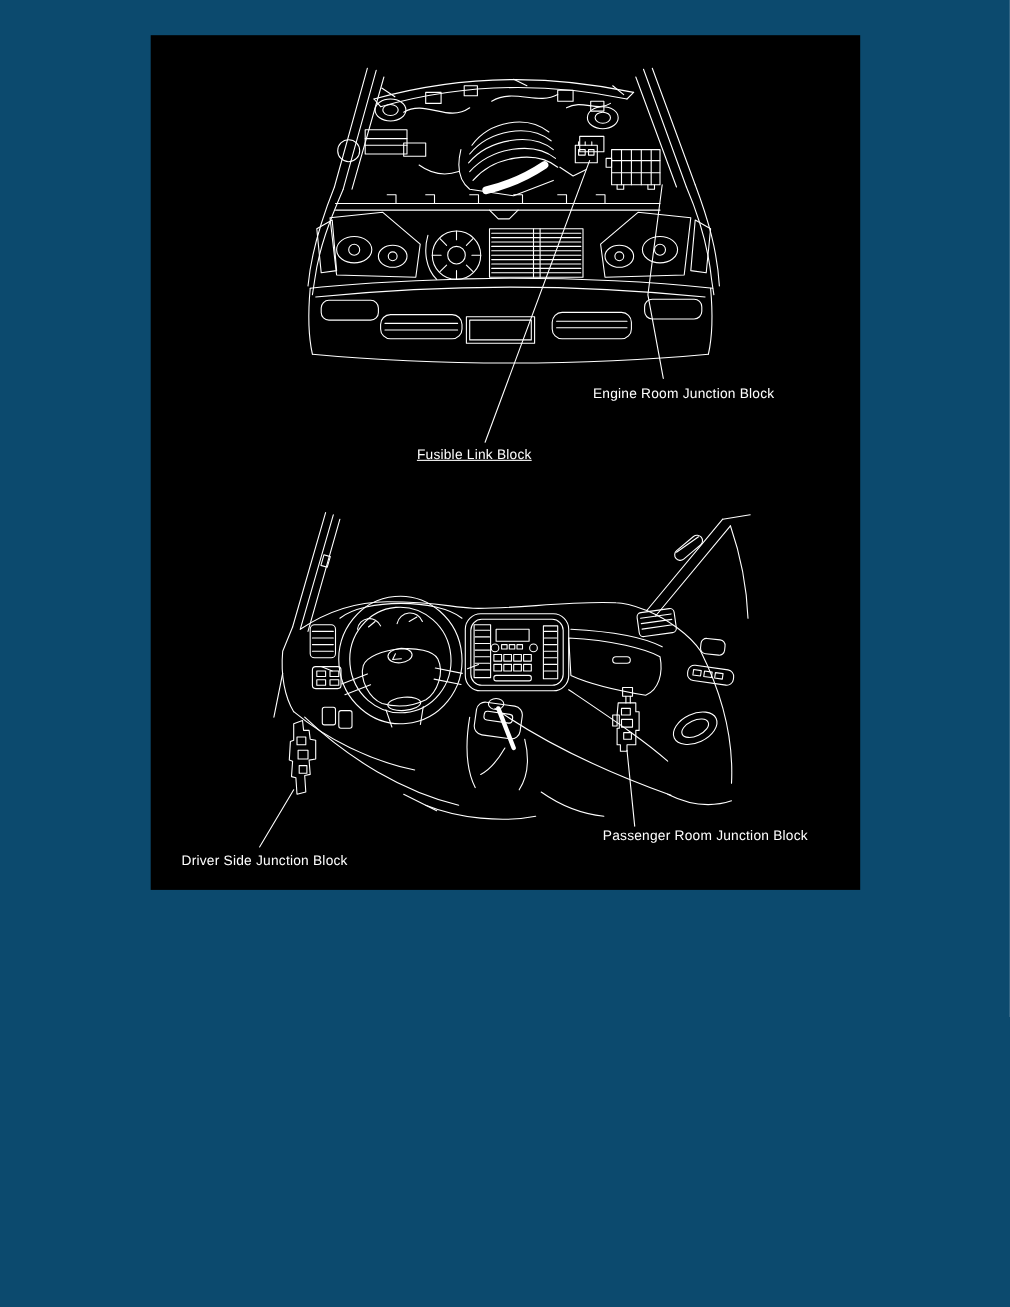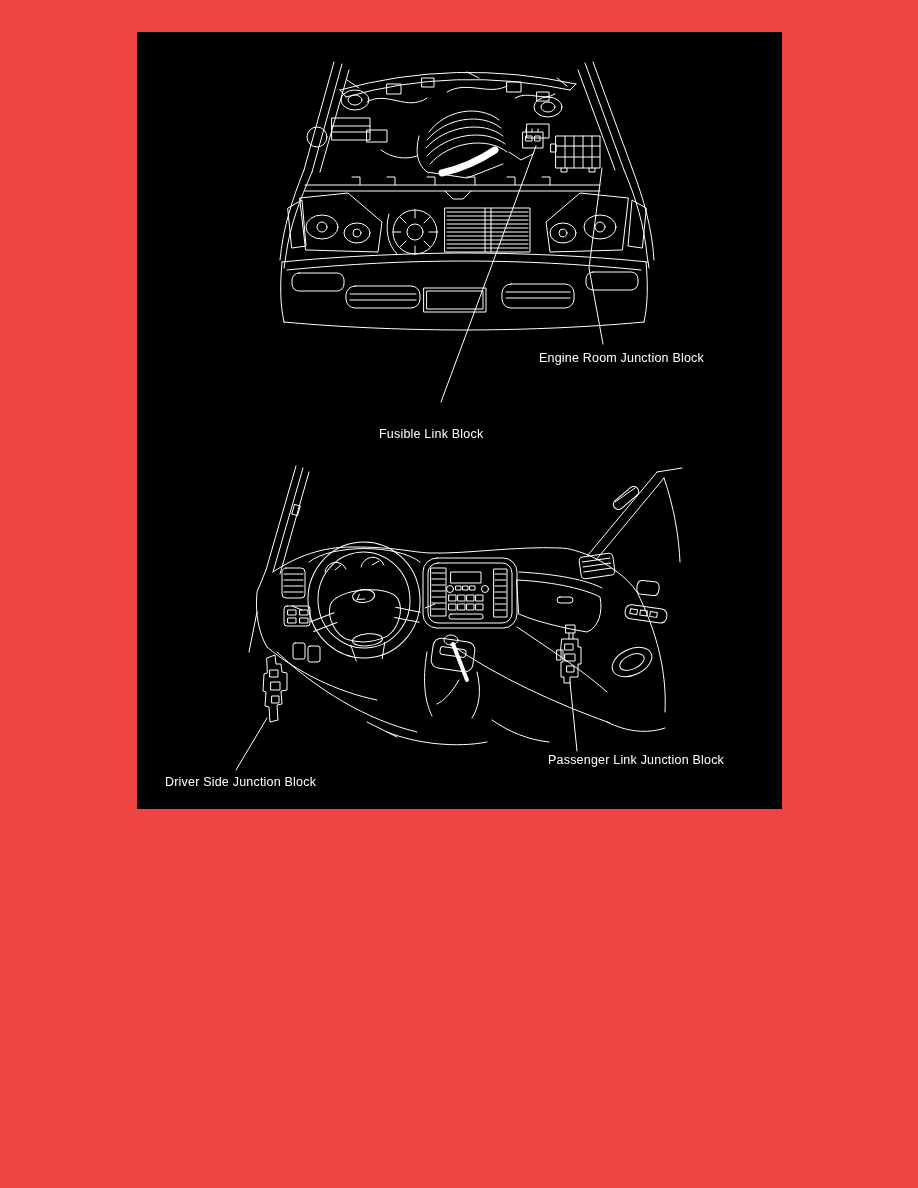--- a/index.html
+++ b/index.html
@@ -1,40 +1,40 @@
 <!DOCTYPE html>
 <html><head>
 <meta charset="utf-8">
 <style>
   html,body{margin:0;padding:0;}
   .page{
     position:relative;
     width:918px;height:1188px;
-    background:#ef4444;
+    background:#0c4a6e;
     font-family:"Liberation Sans", sans-serif;
     overflow:hidden;
   }
   .figure{
     position:absolute;
     left:137px;top:32px;
     width:645px;height:777px;
     background:#000000;
   }
   .figure svg{position:absolute;left:0;top:0;}
   .diagram-label{
     position:absolute;
     color:#ffffff;
     font-size:12.5px;
     line-height:14px;
     letter-spacing:0.2px;
     white-space:nowrap;
     font-weight:500;
   }
   .lbl-engine-room{left:402px;top:319px;}
-  .lbl-fusible{left:242px;top:395px;}
+  .lbl-fusible{left:242px;top:374px;text-decoration:underline;}
   .lbl-driver{left:28px;top:743px;}
   .lbl-passenger{left:411px;top:721px;}
 </style>
 </head>
 <body>
 
 <div class="page">
   <div class="figure">
 
     <svg width="645" height="777" viewBox="0 0 645 777" fill="none" stroke="#ffffff" stroke-width="1" stroke-linecap="round" stroke-linejoin="round">
@@ -304,15 +304,15 @@
         </g>
       </g>
 
       <path d="M130,686 L99,738"></path>
       <path d="M433,650 L440,719"></path>
     </svg>
 
     <div class="diagram-label lbl-engine-room">Engine Room Junction Block</div>
     <div class="diagram-label lbl-fusible">Fusible Link Block</div>
     <div class="diagram-label lbl-driver">Driver Side Junction Block</div>
-    <div class="diagram-label lbl-passenger">Passenger Link Junction Block</div>
+    <div class="diagram-label lbl-passenger">Passenger Room Junction Block</div>
   </div>
 </div>
 
 </body></html>

